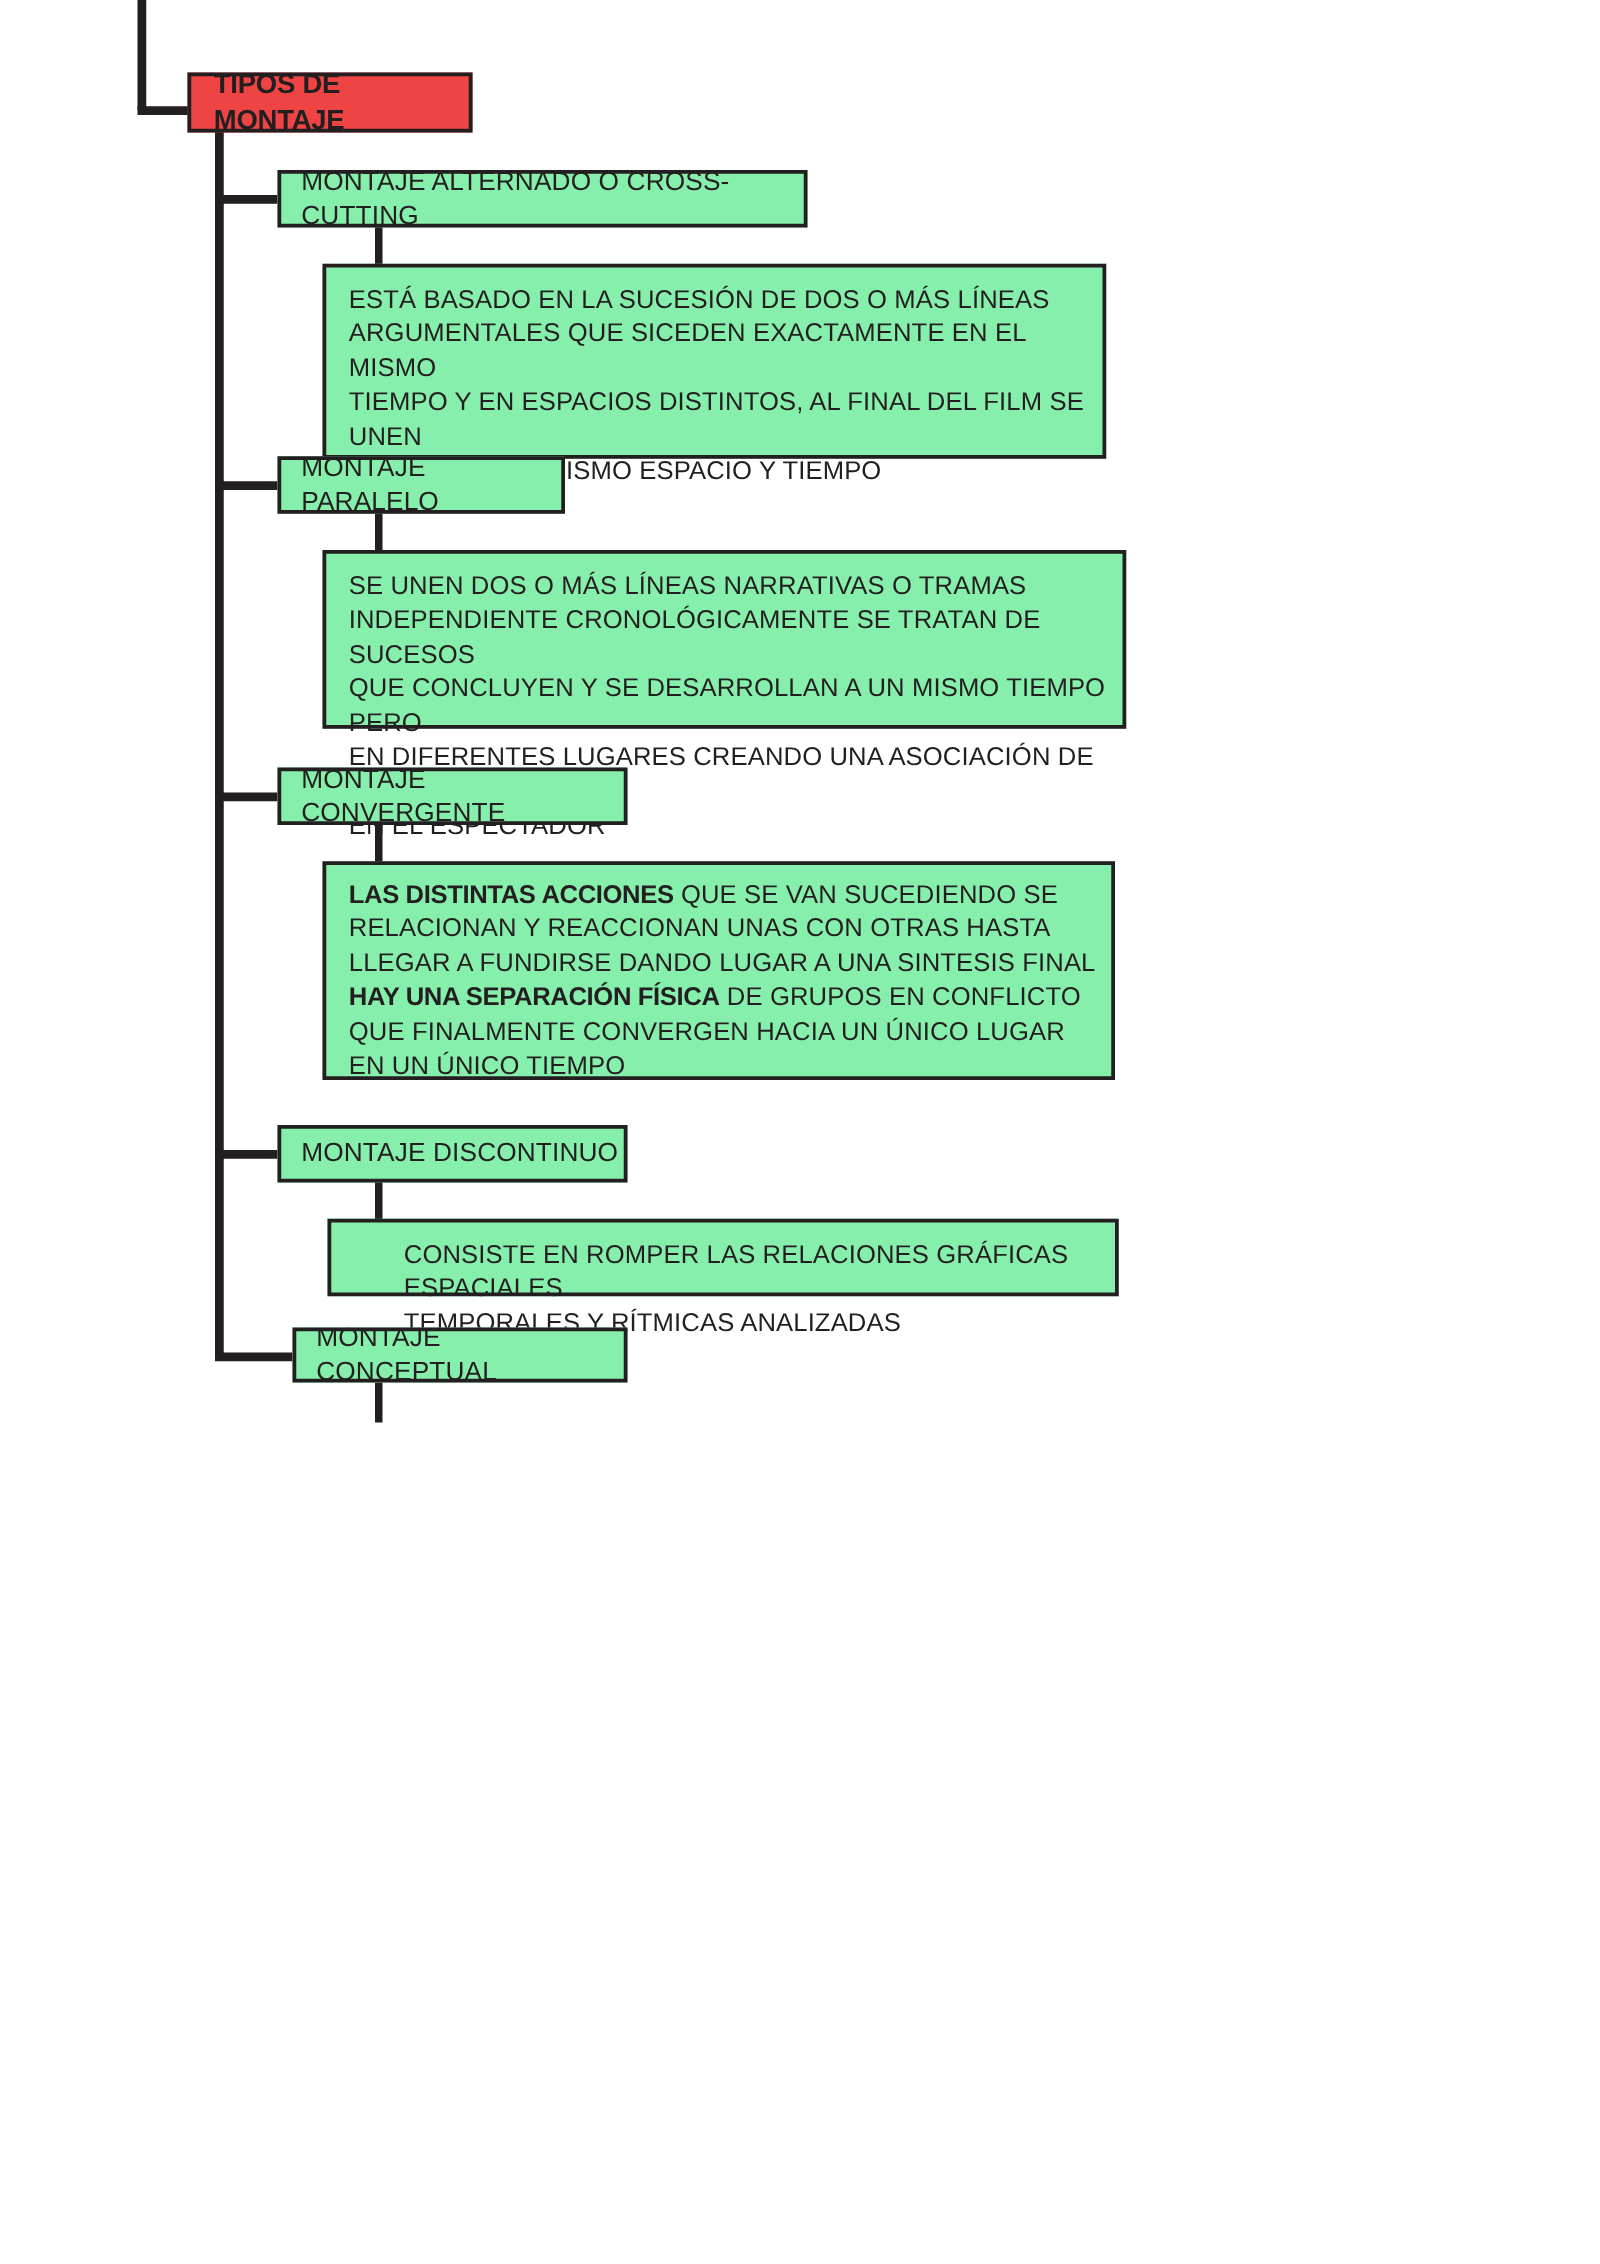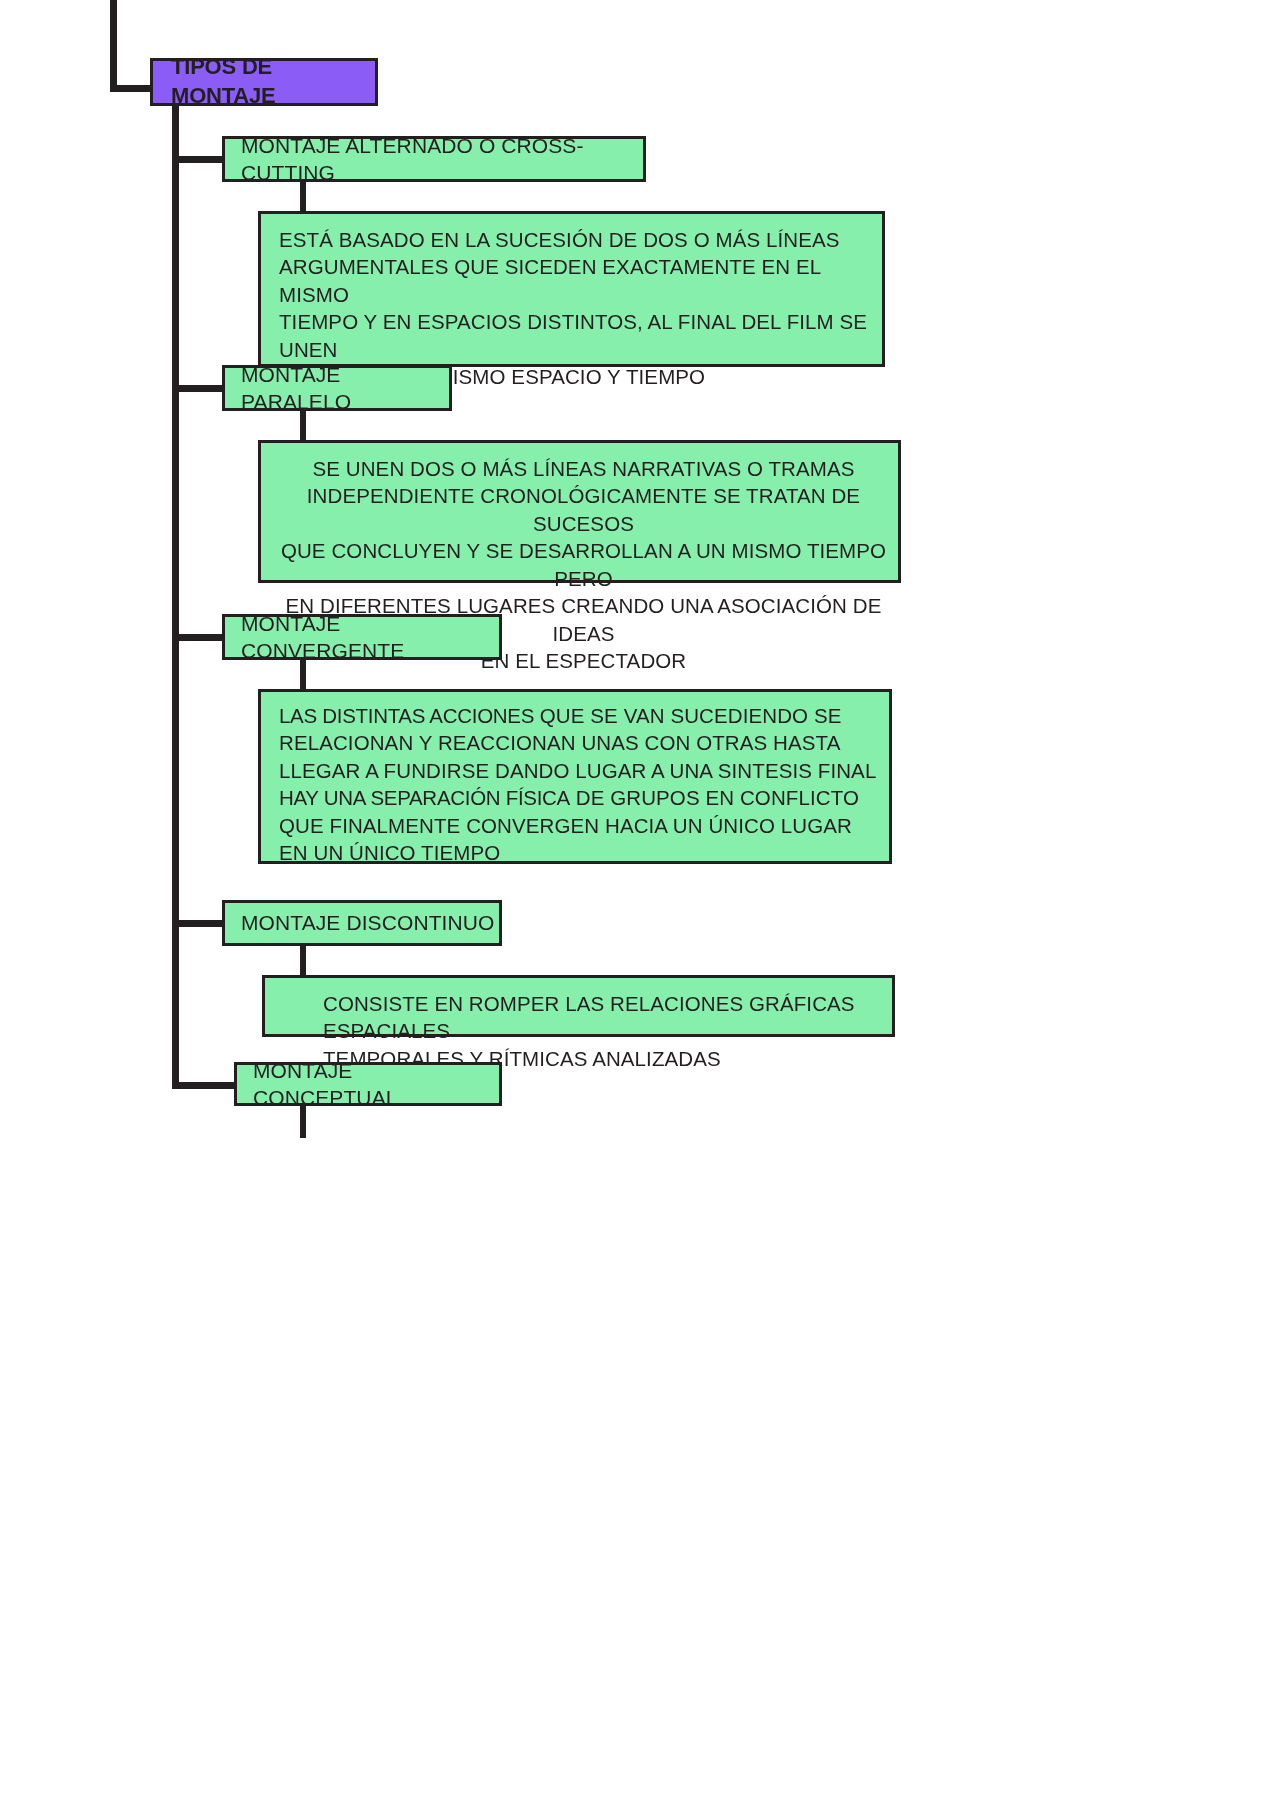--- a/index.html
+++ b/index.html
@@ -34,21 +34,21 @@
   
   .node {
     position: absolute;
     box-sizing: border-box;
     border: 3px solid #231f20;
     background: #86efac;
     display: flex;
     align-items: center;
   }
   .node.root {
-    background: #8b5cf6;
+    background: #ef4444;
   }
   .node-label {
     font-size: 21px;
     line-height: 1.30;
     color: #231f20;
     letter-spacing: 0.1px;
     padding: 0 4px 0 16px;
     white-space: pre-line;
   }
   .node.root .node-label {
@@ -62,21 +62,21 @@
   }
   .node.desc .node-label {
     padding: 12px 10px 10px 18px;
     font-size: 20.5px;
     line-height: 1.34;
   }
   .node.desc.pad-tight .node-label {
     padding-top: 10px;
   }
   .bold-run {
-    font-weight: normal;
+    font-weight: bold;
     letter-spacing: -0.3px;
   }
 </style>
 </head>
 <body>
 
 <div id="canvas">
 
   <div class="line v-line" style="left:110px; top:-4px; width:7px; height:92px;"></div>
   <div class="line h-line" style="left:110px; top:85px; width:62px; height:7px;"></div>
@@ -104,21 +104,21 @@
   </div>
 
   <div class="node desc" style="left:258px; top:211px; width:627px; height:156px;">
     <span class="node-label"><span>ESTÁ BASADO EN LA SUCESIÓN DE DOS O MÁS LÍNEAS</span><br><span>ARGUMENTALES QUE SICEDEN EXACTAMENTE EN EL MISMO</span><br><span>TIEMPO Y EN ESPACIOS DISTINTOS, AL FINAL DEL FILM SE UNEN</span><br><span>TRAMAS EN EL MISMO ESPACIO Y TIEMPO</span></span>
   </div>
 
   <div class="node" style="left:222px; top:365px; width:230px; height:46px;">
     <span class="node-label">MONTAJE PARALELO</span>
   </div>
 
-  <div class="node desc" style="left:258px; top:440px; width:643px; height:143px;text-align:center;">
+  <div class="node desc" style="left:258px; top:440px; width:643px; height:143px;">
     <span class="node-label"><span>SE UNEN DOS O MÁS LÍNEAS NARRATIVAS O TRAMAS</span><br><span>INDEPENDIENTE CRONOLÓGICAMENTE SE TRATAN DE SUCESOS</span><br><span>QUE CONCLUYEN Y SE DESARROLLAN A UN MISMO TIEMPO PERO</span><br><span>EN DIFERENTES LUGARES CREANDO UNA ASOCIACIÓN DE IDEAS</span><br><span>EN EL ESPECTADOR</span></span>
   </div>
 
   <div class="node" style="left:222px; top:614px; width:280px; height:46px;">
     <span class="node-label">MONTAJE CONVERGENTE</span>
   </div>
 
   <div class="node desc pad-tight" style="left:258px; top:689px; width:634px; height:175px;">
     <span class="node-label"><span class="bold-run">LAS DISTINTAS ACCIONES</span><span> QUE SE VAN SUCEDIENDO SE RELACIONAN Y REACCIONAN UNAS CON OTRAS HASTA LLEGAR A FUNDIRSE DANDO LUGAR A UNA SINTESIS FINAL</span><br><span class="bold-run">HAY UNA SEPARACIÓN FÍSICA</span><span> DE GRUPOS EN CONFLICTO QUE FINALMENTE CONVERGEN HACIA UN ÚNICO LUGAR EN UN ÚNICO TIEMPO</span></span>
   </div>

